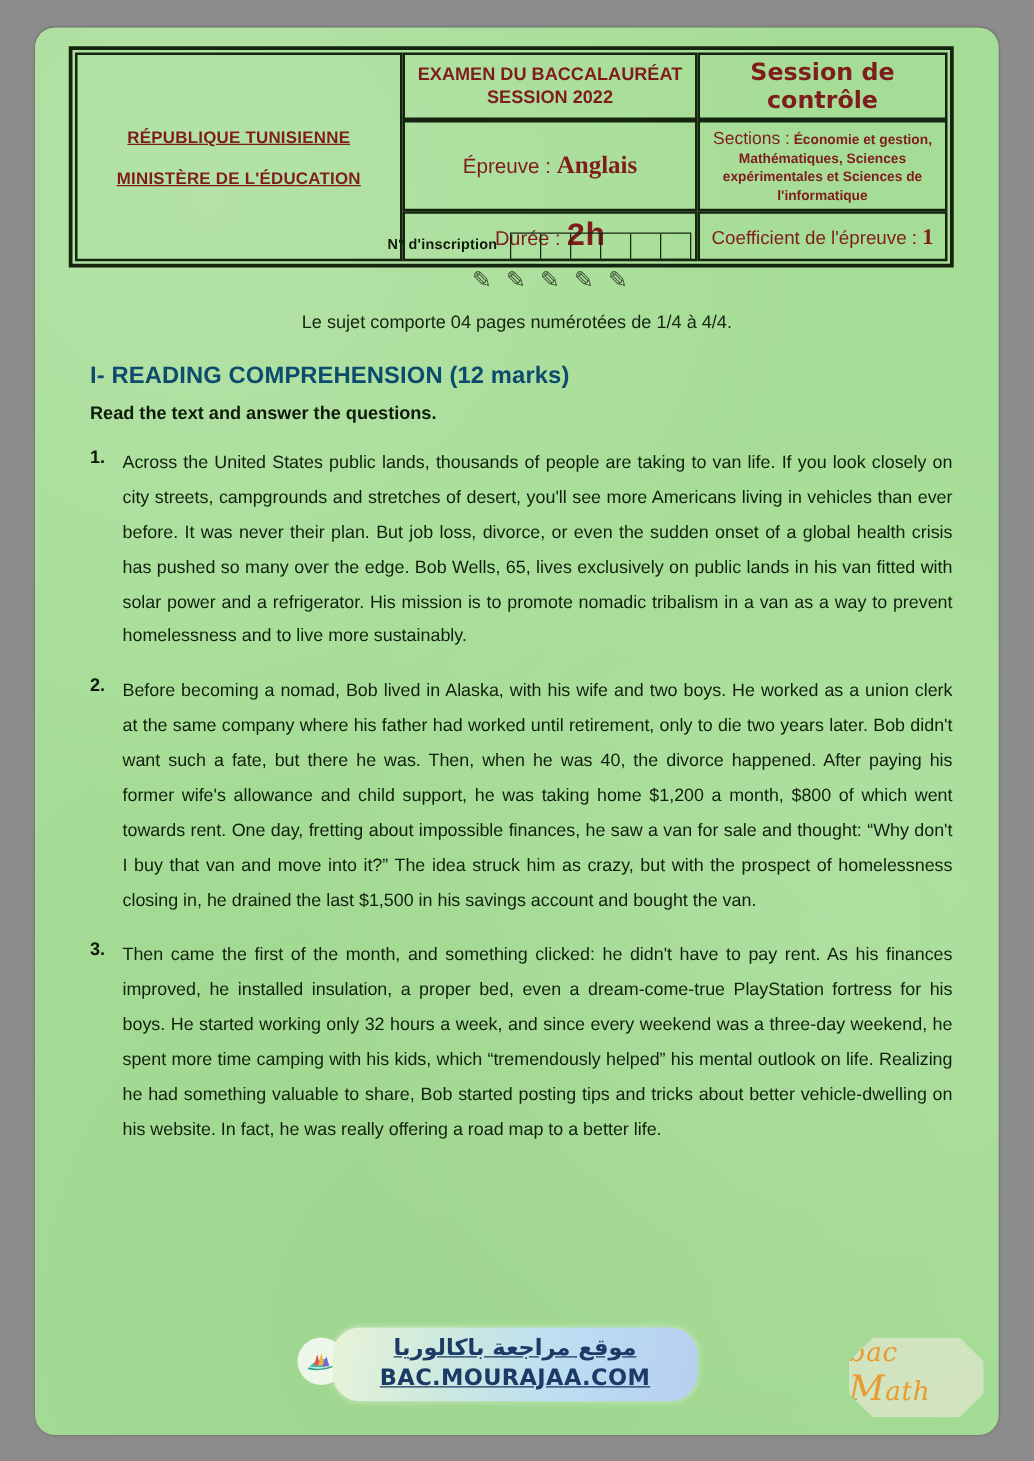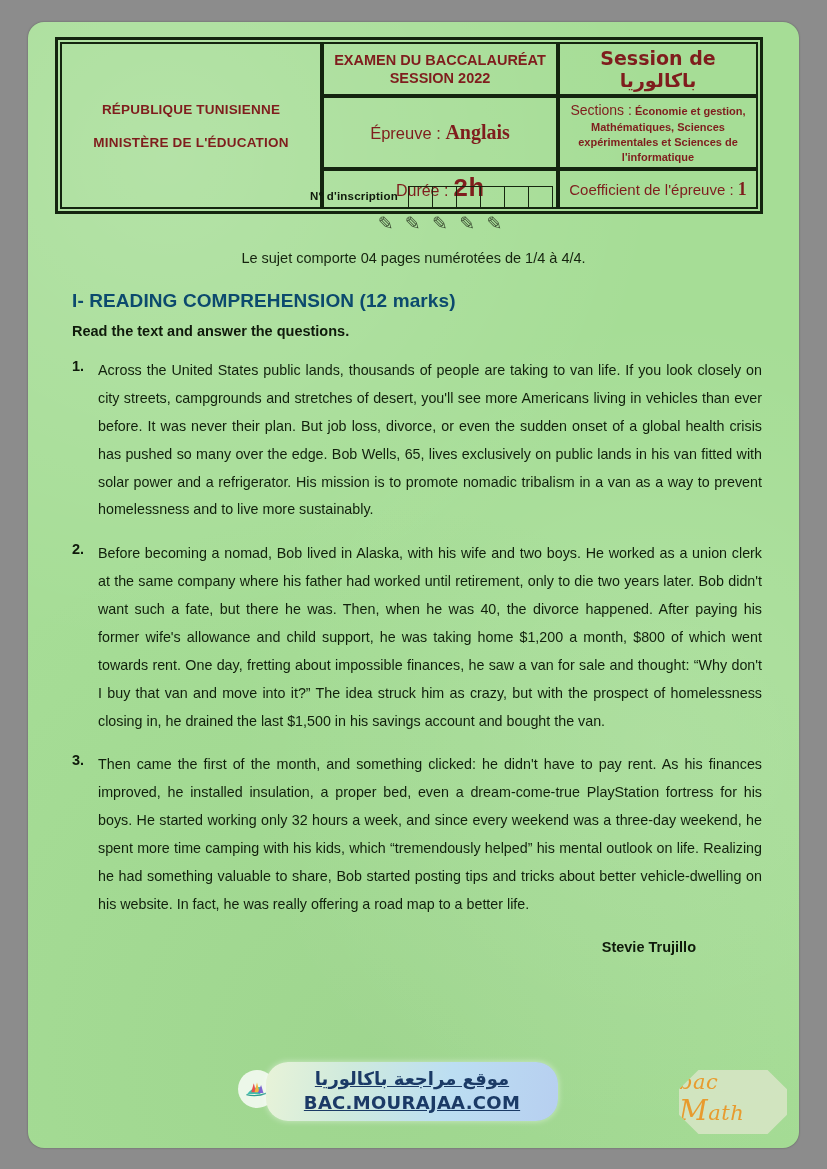--- a/index.html
+++ b/index.html
@@ -67,21 +67,21 @@
     color: #7f1d1d;
   }
 
   .c-republique {
     width: 248px;
     font-weight: bold;
     font-size: 13.5px;
     letter-spacing: .2px;
     line-height: 2.45;
   }
-  .c-republique .ln { display: block; }
+  .c-republique .ln { display: block; text-decoration: underline; }
 
   .c-examen {
     width: 222px;
     font-weight: bold;
     font-size: 14.5px;
     line-height: 1.25;
     padding: 6px 4px;
   }
   .c-session {
     font-family: "DejaVu Sans", sans-serif;
@@ -310,21 +310,21 @@
       <tbody>
             <tr>
         <td class="c-republique" rowspan="3">
           <span class="ln">RÉPUBLIQUE TUNISIENNE</span>
           <span class="ln">MINISTÈRE DE L'ÉDUCATION</span>
         </td>
         <td class="c-examen">
           <span>EXAMEN DU BACCALAURÉAT</span><br>
           <span>SESSION 2022</span>
         </td>
-        <td class="c-session">Session de باكالوريا</td>
+        <td class="c-session">Session de contrôle</td>
       </tr>
       <tr>
         <td class="c-epreuve">
           <span>Épreuve :</span>
           <b>Anglais</b>
         </td>
         <td class="c-sections">
           <span class="lead">Sections :</span>
           <b>Économie et gestion, Mathématiques, Sciences expérimentales et Sciences de l'informatique</b>
         </td>
@@ -371,21 +371,20 @@
       <div class="para-num">2.</div>
       <div class="para-text">Before becoming a nomad, Bob lived in Alaska, with his wife and two boys. He worked as a union clerk at the same company where his father had worked until retirement, only to die two years later. Bob didn't want such a fate, but there he was. Then, when he was 40, the divorce happened. After paying his former wife's allowance and child support, he was taking home $1,200 a month, $800 of which went towards rent. One day, fretting about impossible finances, he saw a van for sale and thought: “Why don't I buy that van and move into it?” The idea struck him as crazy, but with the prospect of homelessness closing in, he drained the last $1,500 in his savings account and bought the van.</div>
     </div>
 
     <div class="para">
       <div class="para-num">3.</div>
       <div class="para-text">Then came the first of the month, and something clicked: he didn't have to pay rent. As his finances improved, he installed insulation, a proper bed, even a dream-come-true PlayStation fortress for his boys. He started working only 32 hours a week, and since every weekend was a three-day weekend, he spent more time camping with his kids, which “tremendously helped” his mental outlook on life. Realizing he had something valuable to share, Bob started posting tips and tricks about better vehicle-dwelling on his website. In fact, he was really offering a road map to a better life.</div>
     </div>
 
     <div class="attrib">
-      <div class="author">Stevie Trujillo</div>
     </div>
   </div>
 
   <div class="footer-band">
     <div class="wm-logo left">
       <svg class="bird" viewBox="0 0 32 32">
         <path d="M4 22 Q12 12 22 14 L20 22 Z" fill="#3fbfae"></path>
         <path d="M9 20 L12 9 L15 20 Z" fill="#e94f4f"></path>
         <path d="M13 20 L16 8 L19 20 Z" fill="#f2b33d"></path>
         <path d="M17 21 L21 11 L24 21 Z" fill="#7a5fd0"></path>

